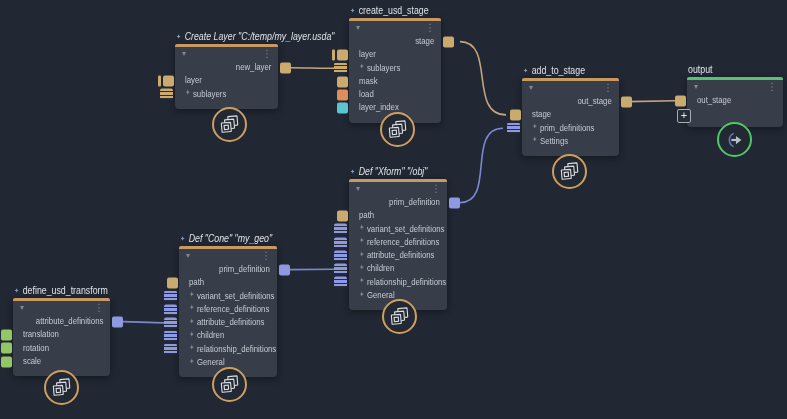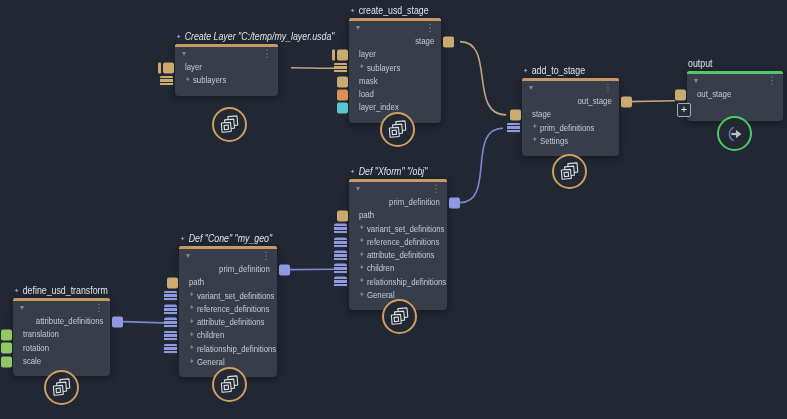--- a/index.html
+++ b/index.html
@@ -71,20 +71,26 @@
   <div class="node" style="left:175px;top:44px;width:103px">
     <div class="title italic">
       <span class="tmark">✦</span>
       <span class="tlbl">Create Layer "C:/temp/my_layer.usda"</span>
     </div>
     <div class="body">
       <div class="hdr">
         <span class="tri">▾</span>
         <span class="dots">⋮</span>
       </div>
+      <div class="row out">
+        <span class="lw">
+            <span class="lbl">new_layer</span>
+          </span>
+        <span class="port sq out pc-tan"></span>
+      </div>
       <div class="row">
         <span class="lw">
             <span class="lbl">layer</span>
           </span>
         <span class="port sq in pc-tan"></span>
         <span class="bar"></span>
       </div>
       <div class="row">
         <span class="lw">
             <span class="exp">✦</span>
@@ -207,21 +213,21 @@
         <g fill="#232933" stroke="#dcdee2" stroke-width="1.2">
           <rect x="11" y="3.5" width="10" height="10" rx="0.5" transform="rotate(-5 16 8.5)"></rect>
           <rect x="7.5" y="7" width="10" height="10" rx="0.5" transform="rotate(-5 12.5 12)"></rect>
           <rect x="4" y="10.5" width="10" height="10" rx="0.5" transform="rotate(-5 9 15.5)"></rect>
           <rect x="6.8" y="13.3" width="4.5" height="4.5" transform="rotate(-5 9 15.5)"></rect>
         </g>
       </svg>
     </div>
   </div>
 
-  <div class="node" style="left:687px;top:71px;width:96px">
+  <div class="node" style="left:687px;top:77px;width:96px">
     <div class="title">
       <span class="tlbl">output</span>
     </div>
     <div class="body acc-green tall">
       <div class="hdr">
         <span class="tri">▾</span>
         <span class="dots">⋮</span>
       </div>
       <div class="row">
         <span class="lw">

